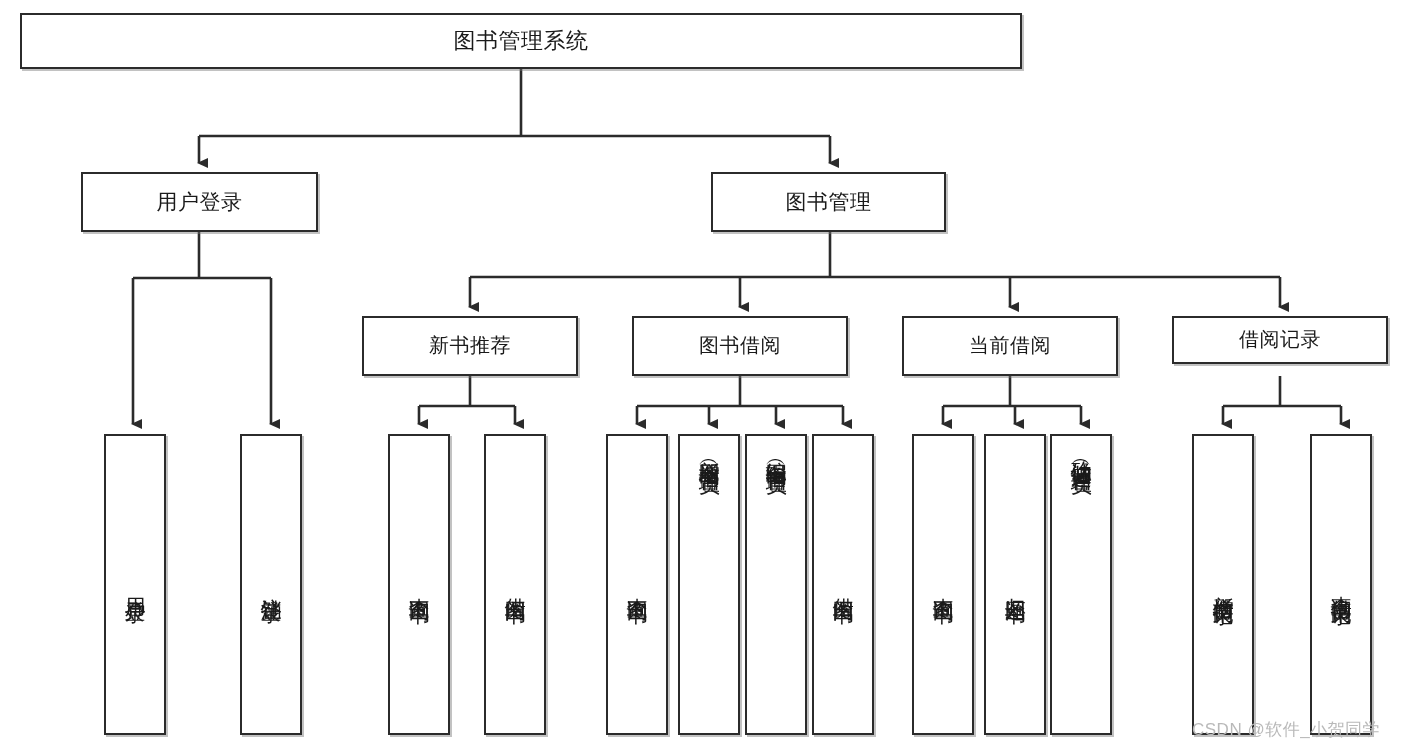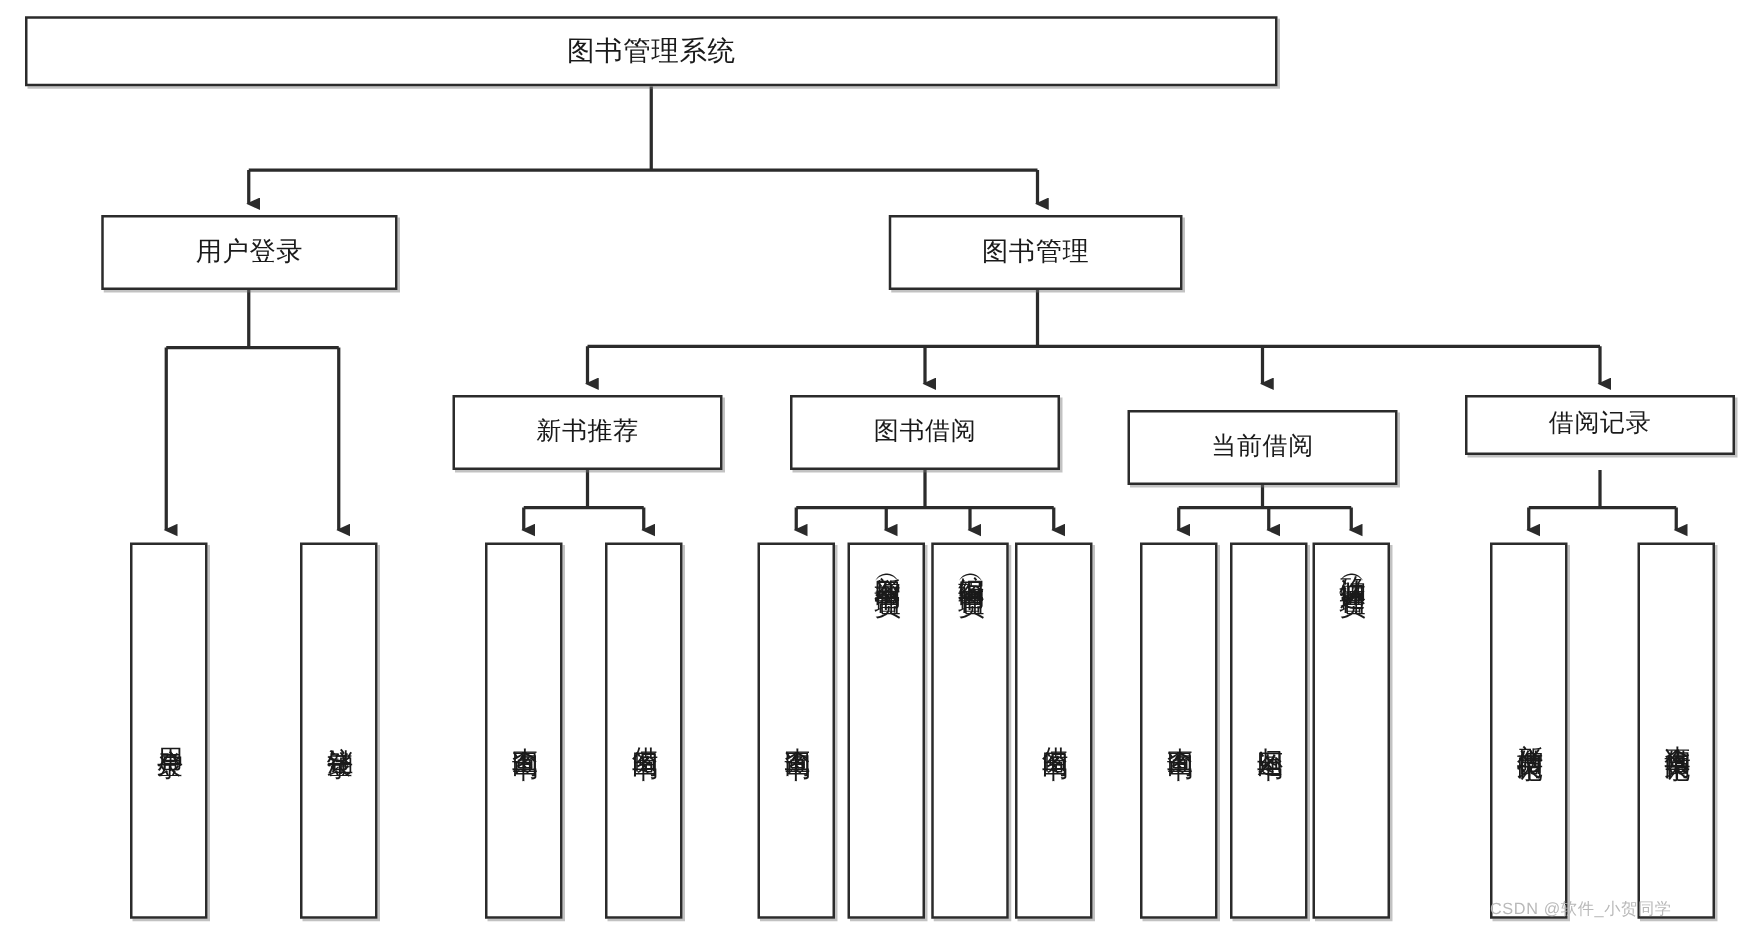--- a/index.html
+++ b/index.html
@@ -58,21 +58,21 @@
     letter-spacing: 2px;
     white-space: pre-line;
   }
   .node.leaf.center-v {
     align-items: center;
     padding-top: 0;
   }
   .watermark {
     position: absolute;
     color: #b9b9b9;
-    font-size: 13px;
+    font-size: 17px;
     letter-spacing: 0.5px;
     white-space: nowrap;
     user-select: none;
   }
 </style>
 </head>
 <body>
 
 <div id="canvas">
 
@@ -138,21 +138,21 @@
   <div class="node lvl2" style="left:711px;top:172px;width:235px;height:60px;">
     <span class="lbl">图书管理</span>
   </div>
 
   <div class="node lvl3" style="left:362px;top:316px;width:216px;height:60px;">
     <span class="lbl">新书推荐</span>
   </div>
   <div class="node lvl3" style="left:632px;top:316px;width:216px;height:60px;">
     <span class="lbl">图书借阅</span>
   </div>
-  <div class="node lvl3" style="left:902px;top:328px;width:216px;height:60px;">
+  <div class="node lvl3" style="left:902px;top:316px;width:216px;height:60px;">
     <span class="lbl">当前借阅</span>
   </div>
   <div class="node lvl3" style="left:1172px;top:316px;width:216px;height:48px;">
     <span class="lbl">借阅记录</span>
   </div>
 
   <div class="node leaf center-v" style="left:104px;top:434px;width:62px;height:301px;">
     <span class="lbl">用户登录</span>
   </div>
   <div class="node leaf center-v" style="left:240px;top:434px;width:62px;height:301px;">

